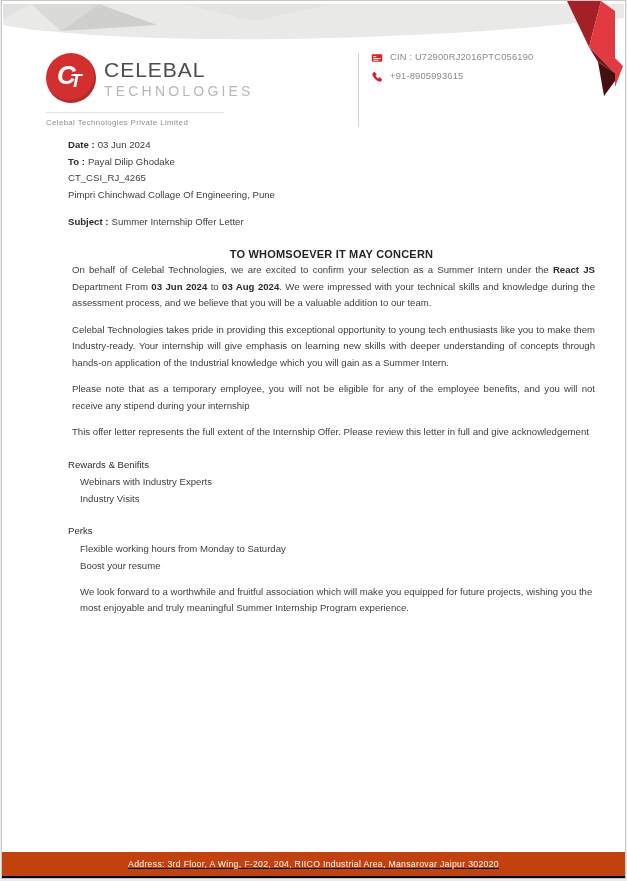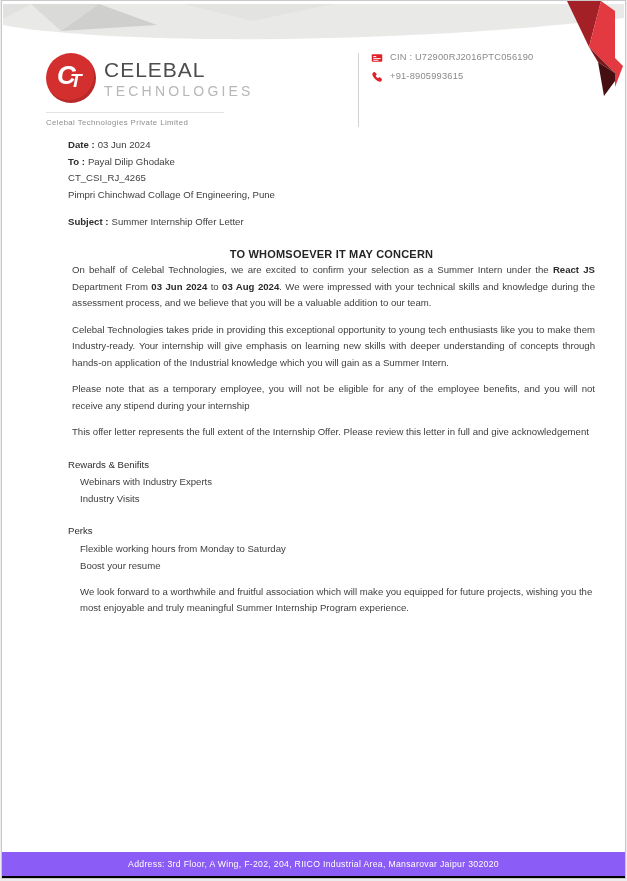--- a/index.html
+++ b/index.html
@@ -68,22 +68,22 @@
   p.body-par { margin:10px 0 0 4px; text-align:justify; }
   p.body-par b { color:#2b2b2b; }
   p.closing { margin:10px 0 0 12px; text-align:left; }
   .list-heading { margin-top:16px; font-weight:normal; color:#2d2d2d; }
   .plain-list { margin:0; padding:0 0 0 12px; list-style:none; line-height:17px; }
   .plain-list li { margin:0; }
 
   
   .footer-bar {
     position:absolute; left:0; right:0; top:851px; height:24px;
-    background:#8b5cf6; border-bottom:3px solid #000000;
-    display:flex; align-items:center; justify-content:center;
+    background:#c2410c; border-bottom:3px solid #000000;
+    display:flex; align-items:center; justify-content:center;text-decoration:underline;
   }
   .footer-text { color:#ffffff; font-size:8.7px; letter-spacing:0.3px; }
 </style>
 </head>
 <body>
 
 <div class="page">
 
   <svg class="top-band" viewBox="0 0 621 44" preserveAspectRatio="none">
     <path d="M0 0 H621 V14 C470 32 255 41 90 31 C50 28 20 25 0 21 Z" fill="#e9e9e8"></path>

